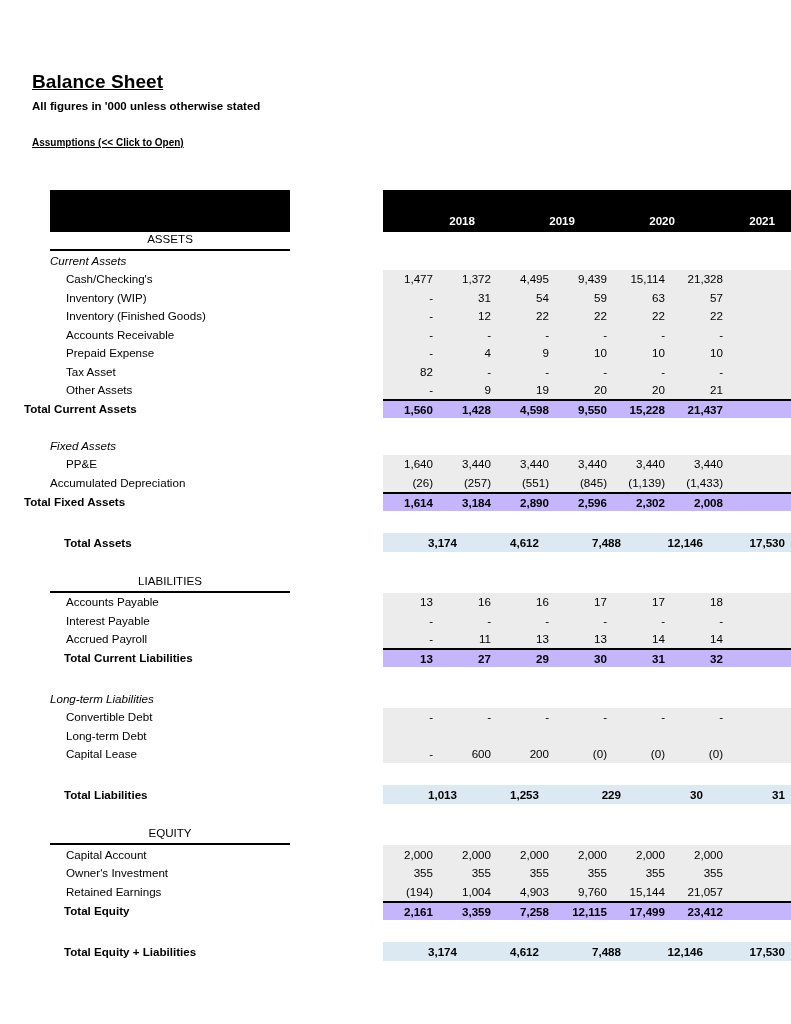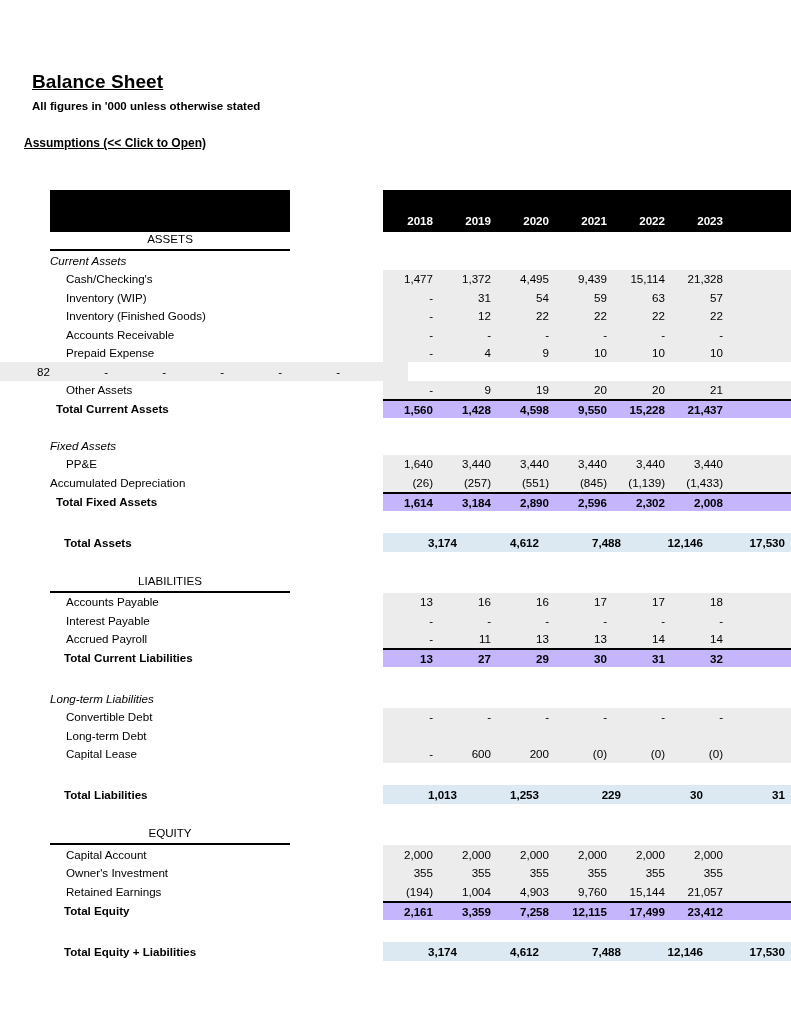--- a/index.html
+++ b/index.html
@@ -25,23 +25,23 @@
     line-height: 1.05;
   }
   .doc-subtitle {
     font-size: 11.5px;
     font-weight: bold;
     margin-top: 8px;
     line-height: 1.1;
   }
   .assumptions-link {
     position: absolute;
-    left: 24px;
+    left: 32px;
     top: 137px;
-    font-size: 12px;
+    font-size: 10px;
     font-weight: bold;
     text-decoration: underline;
     cursor: pointer;
     line-height: 1.1;
   }
 
   
   .sheet {
     position: absolute;
     left: 0px;
@@ -106,20 +106,21 @@
     background: #000000;
     color: #ffffff;
     font-weight: bold;
   }
   .hdr-values .num {
     color: #ffffff;
     font-weight: bold;
     font-size: 11.6px;
     align-items: flex-end;
     padding-bottom: 5px;
+    margin-left: 42px;
   }
 
   
   .sect-title-cell {
     width: 383px;
     flex: 0 0 383px;
     padding-left: 50px;
     display: flex;
   }
   .sect-title {
@@ -129,21 +130,21 @@
     font-weight: normal;
     border-bottom: 2.4px solid #000000;
     padding-bottom: 1px;
     line-height: 1.25;
   }
 
   
   .sub-head { font-style: italic; font-weight: normal; }
   .ind-1 { padding-left: 66px; }
   .ind-2 { }
-  .ind-tot { padding-left: 56px; font-weight: bold; align-items: center; }
+  .ind-tot { padding-left: 24px; font-weight: bold; align-items: center; }
   .ind-tot-flush { padding-left: 64px; font-weight: bold; }
 
   
   .shade-data  { background: #ececec; }
   .shade-total { background: #c4b5fd; }
   .shade-blue  { background: #dce9f2; gap: 24px; }
   .bold-val .num { font-weight: bold; }
   .topline { border-top: 2.2px solid #000000; }
 </style>
 </head>
@@ -265,20 +266,23 @@
         <div class="num">4</div>
         <div class="num">9</div>
         <div class="num">10</div>
         <div class="num">10</div>
         <div class="num">10</div>
         <div class="vpad-right"></div>
       </div>
     </div>
 
     <div class="row r-item">
+      <div class="label-cell ind-1">
+          <span>Tax Asset</span>
+        </div>
       <div class="values-cell shade-data">
         <div class="vpad-left"></div>
         <div class="num">82</div>
         <div class="num">-</div>
         <div class="num">-</div>
         <div class="num">-</div>
         <div class="num">-</div>
         <div class="num">-</div>
         <div class="vpad-right"></div>
       </div>

